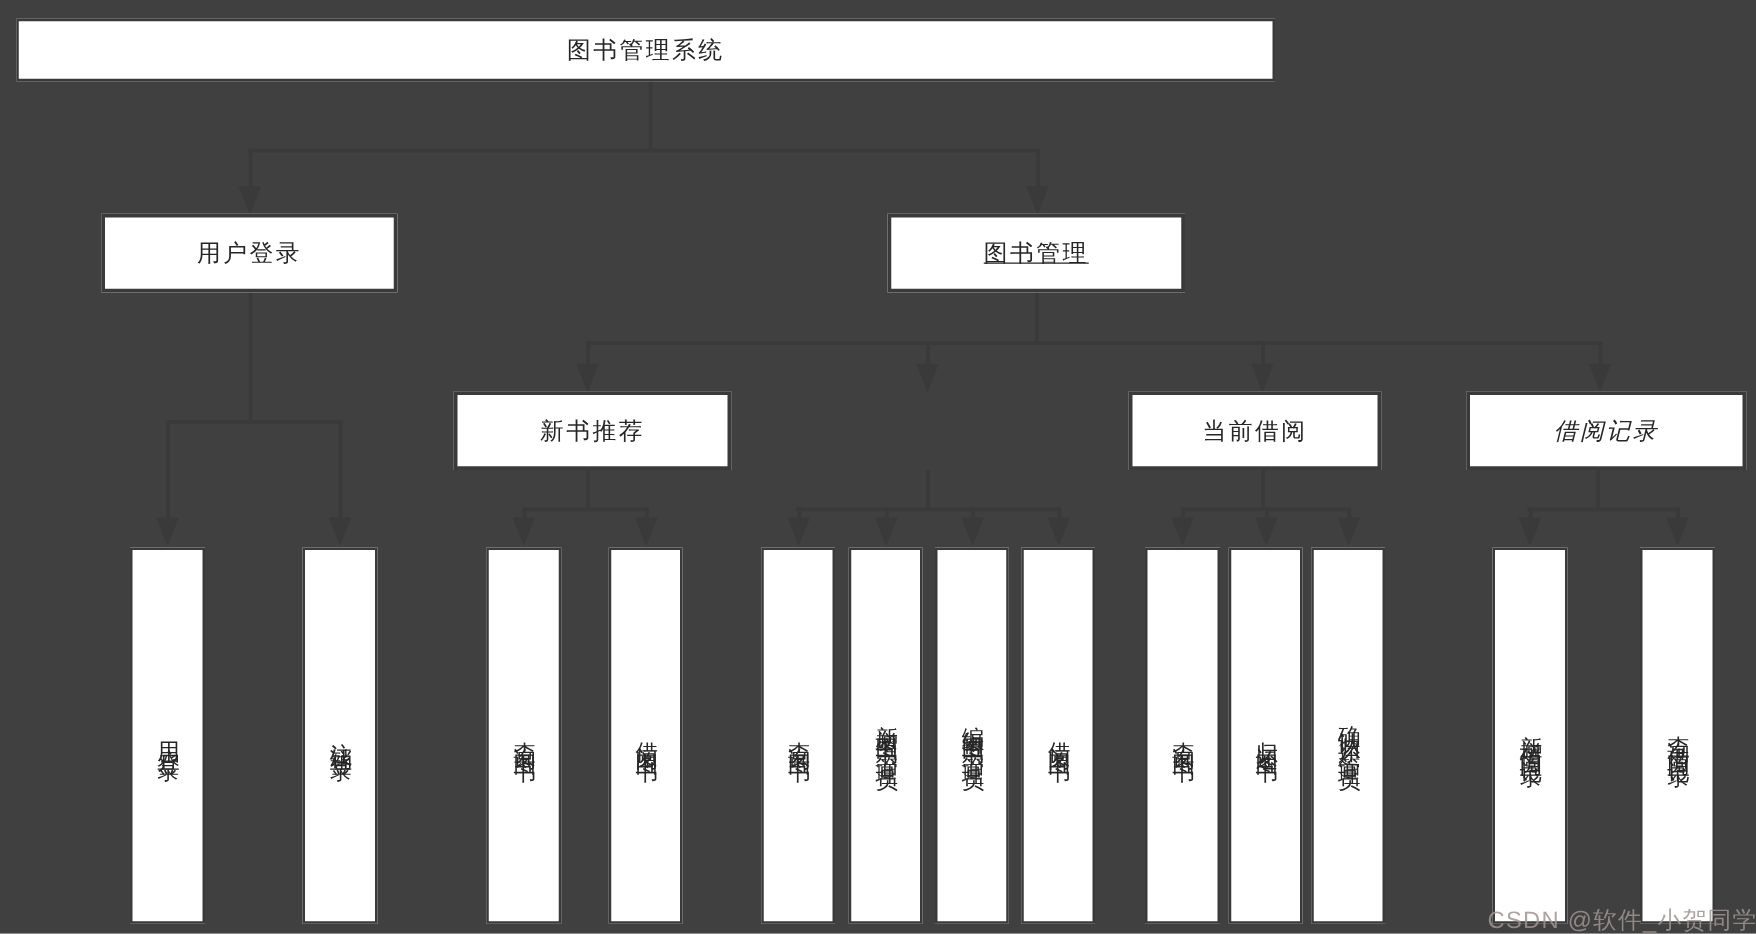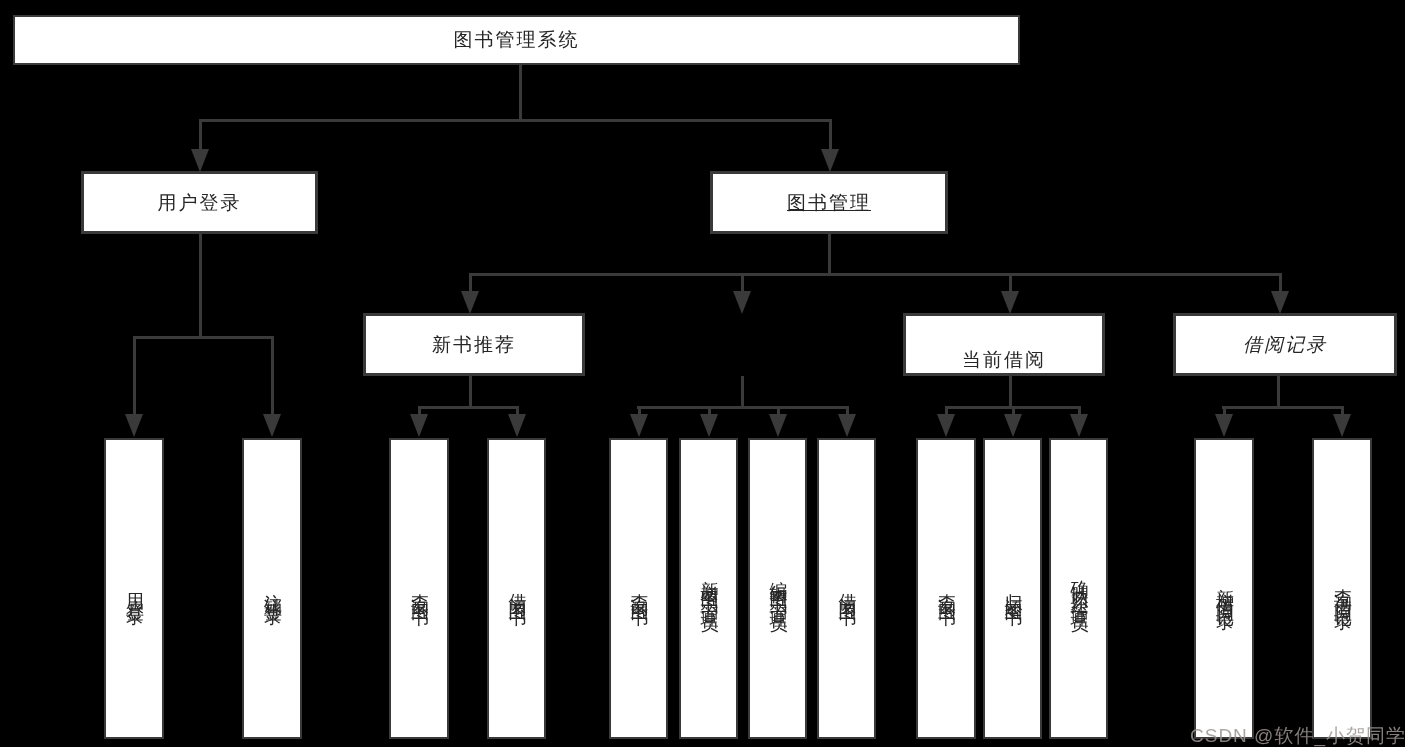--- a/index.html
+++ b/index.html
@@ -1,17 +1,17 @@
 <!DOCTYPE html>
 <html><head>
 <meta charset="utf-8">
 <style>
   html,body { margin:0; padding:0; background:#ffffff; }
   #canvas {
-    position:relative; width:1405px; height:747px; background:#000000;
+    position:relative; width:1405px; height:747px; background:#404040;
     font-family:"Liberation Sans","DejaVu Sans",sans-serif; overflow:hidden;
   }
   .node {
     position:absolute; background:#ffffff; border:3px solid #3a3a3a;
     box-sizing:border-box; display:flex; align-items:center; justify-content:center;
     font-size:19px; color:#262626; letter-spacing:2px; z-index:2;
   }
   .root  { border-width:2px; }
   .leaf  { border-width:2px; }
   .leaf > span {
@@ -44,21 +44,21 @@
   <div class="node" style="left:81px; top:171px; width:237px; height:63px;">
     <span>用户登录</span>
   </div>
   <div class="node" style="left:710px; top:171px; width:238px; height:63px;text-decoration:underline;">
     <span>图书管理</span>
   </div>
 
   <div class="node" style="left:363px; top:313px; width:222px; height:63px;">
     <span>新书推荐</span>
   </div>
-  <div class="node" style="left:903px; top:313px; width:202px; height:63px;align-items:flex-end;">
+  <div class="node" style="left:903px; top:313px; width:202px; height:63px;">
     <span>当前借阅</span>
   </div>
   <div class="node" style="left:1173px; top:313px; width:224px; height:63px;font-style:italic;">
     <span>借阅记录</span>
   </div>
 
   <div class="node leaf" style="left:104px; top:438px; width:60px; height:301px;">
     <span>用户登录</span>
   </div>
   <div class="node leaf" style="left:242px; top:438px; width:60px; height:301px;">

